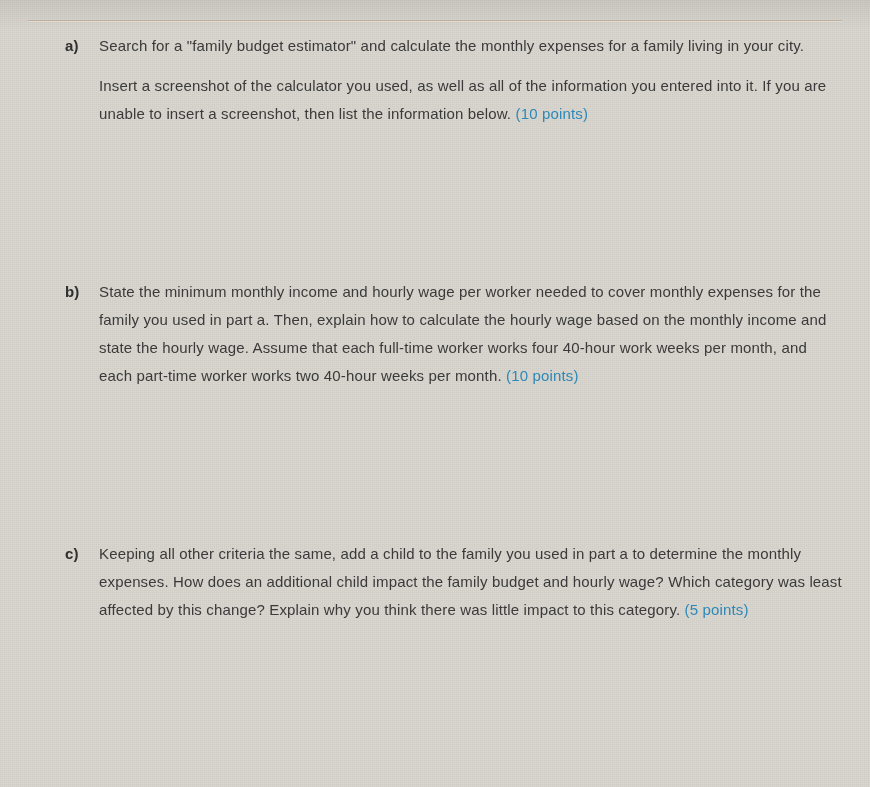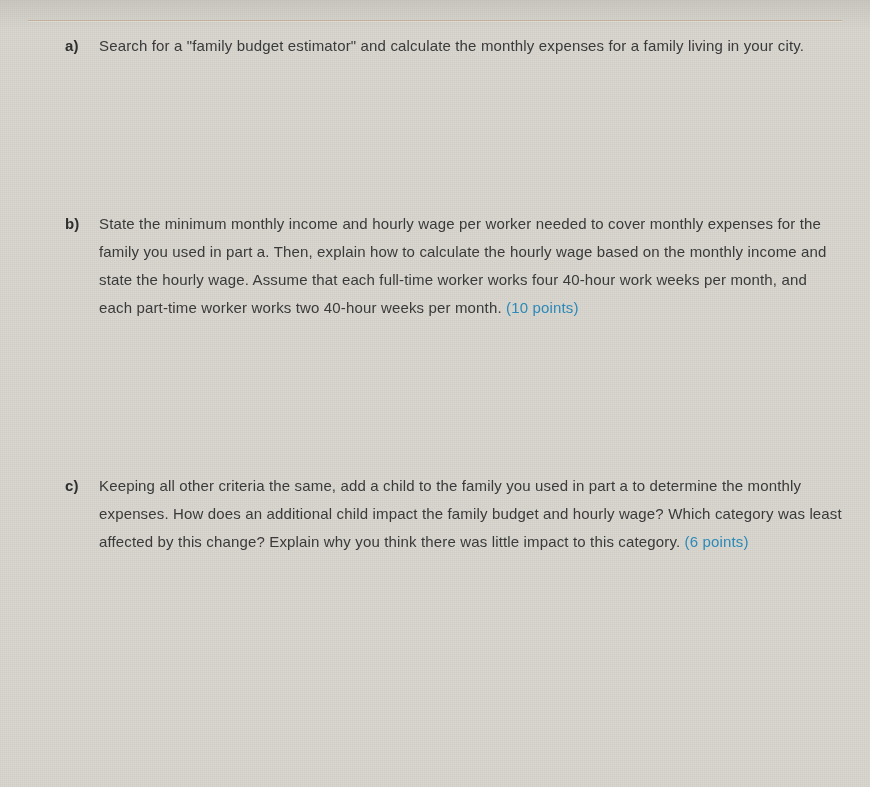--- a/index.html
+++ b/index.html
@@ -87,33 +87,36 @@
 <div class="vignette"></div>
 <div class="page">
   <div class="rule"></div>
 
   <div class="item">
     <div class="label">a)</div>
     <div class="body">
       <p class="para">
         <span>Search for a "family budget estimator" and calculate the monthly expenses for a family living in your city.</span>
       </p>
+      <p class="para">
+        <span>Insert a screenshot of the calculator you used, as well as all of the information you entered into it. If you are unable to insert a screenshot, then list the information below. </span><span class="points">(10 points)</span>
+      </p>
     </div>
   </div>
 
   <div class="item">
     <div class="label">b)</div>
     <div class="body">
       <p class="para">
         <span>State the minimum monthly income and hourly wage per worker needed to cover monthly expenses for the family you used in part a. Then, explain how to calculate the hourly wage based on the monthly income and state the hourly wage. Assume that each full-time worker works four 40-hour work weeks per month, and each part-time worker works two 40-hour weeks per month. </span><span class="points">(10 points)</span>
       </p>
     </div>
   </div>
 
   <div class="item">
     <div class="label">c)</div>
     <div class="body">
       <p class="para">
-        <span>Keeping all other criteria the same, add a child to the family you used in part a to determine the monthly expenses. How does an additional child impact the family budget and hourly wage? Which category was least affected by this change? Explain why you think there was little impact to this category. </span><span class="points">(6 points)</span>
+        <span>Keeping all other criteria the same, add a child to the family you used in part a to determine the monthly expenses. How does an additional child impact the family budget and hourly wage? Which category was least affected by this change? Explain why you think there was little impact to this category. </span><span class="points">(5 points)</span>
       </p>
     </div>
   </div>
 </div>
 
 </body></html>

